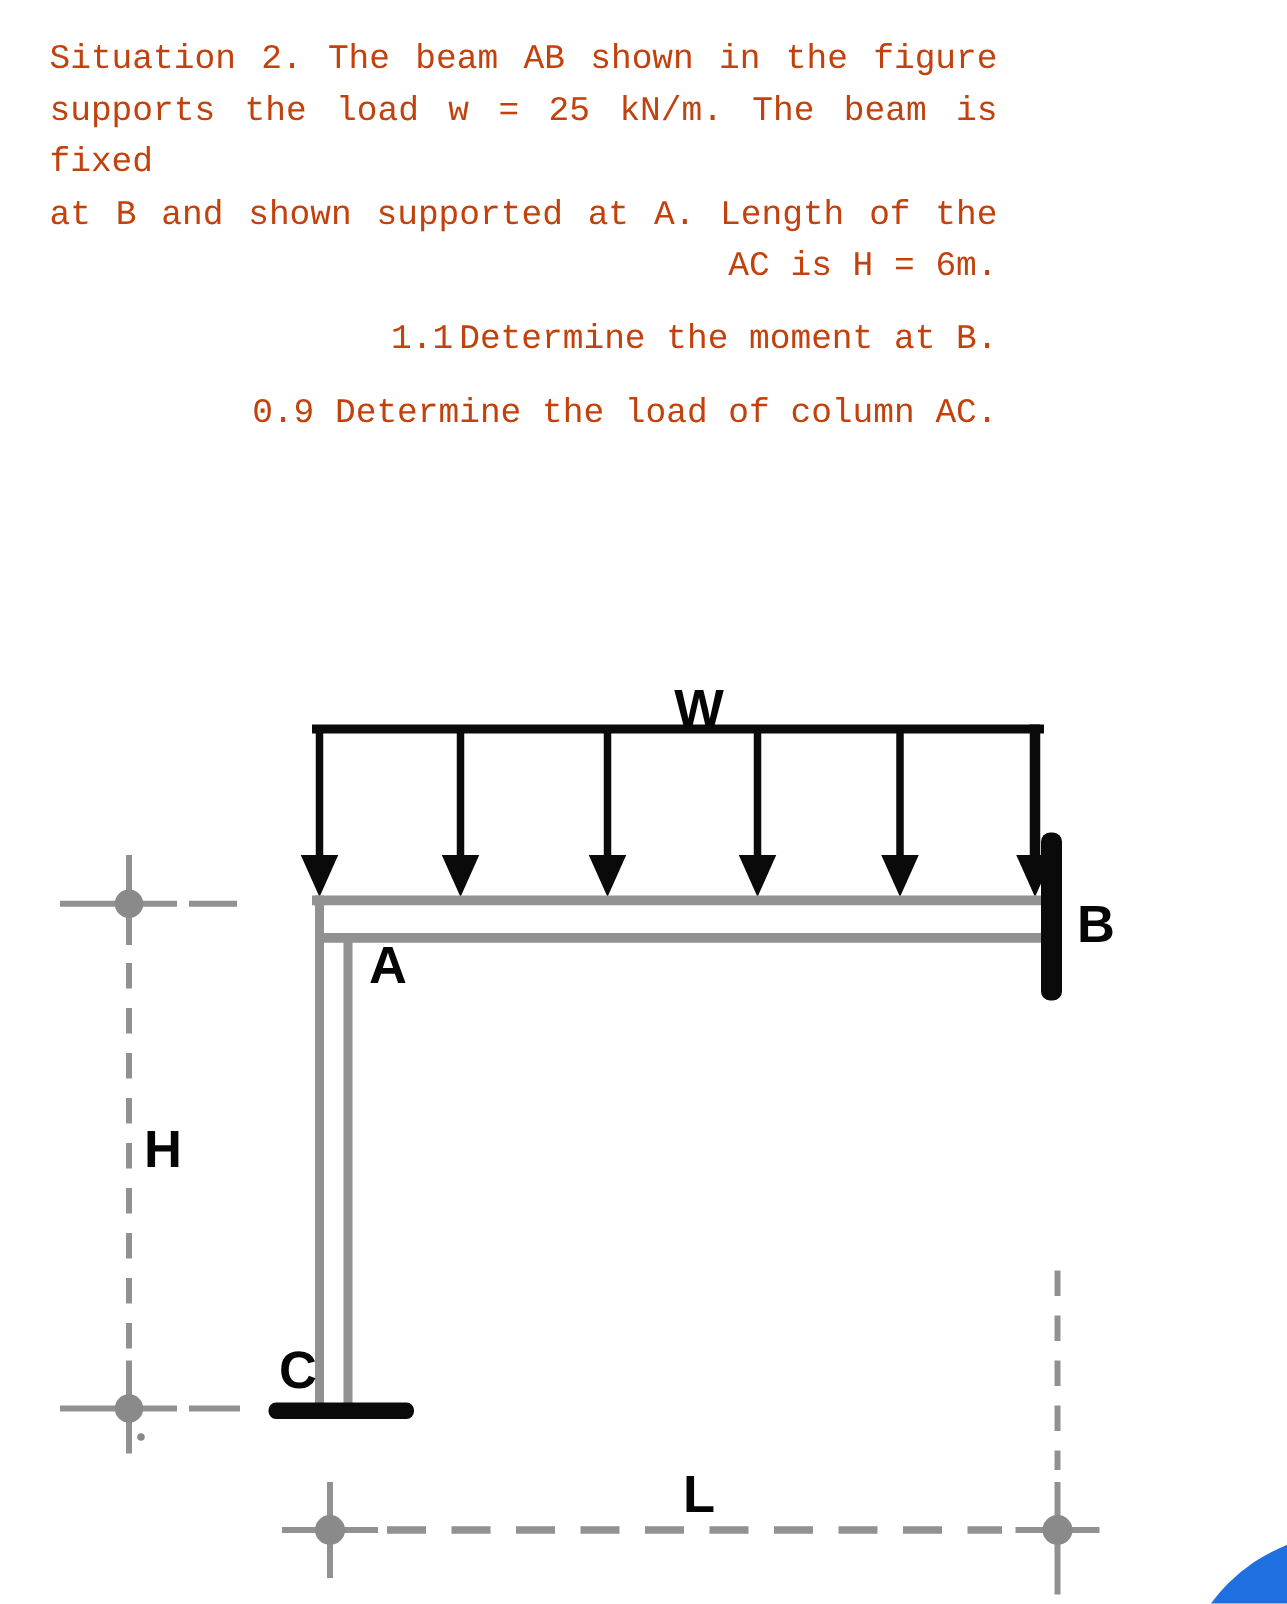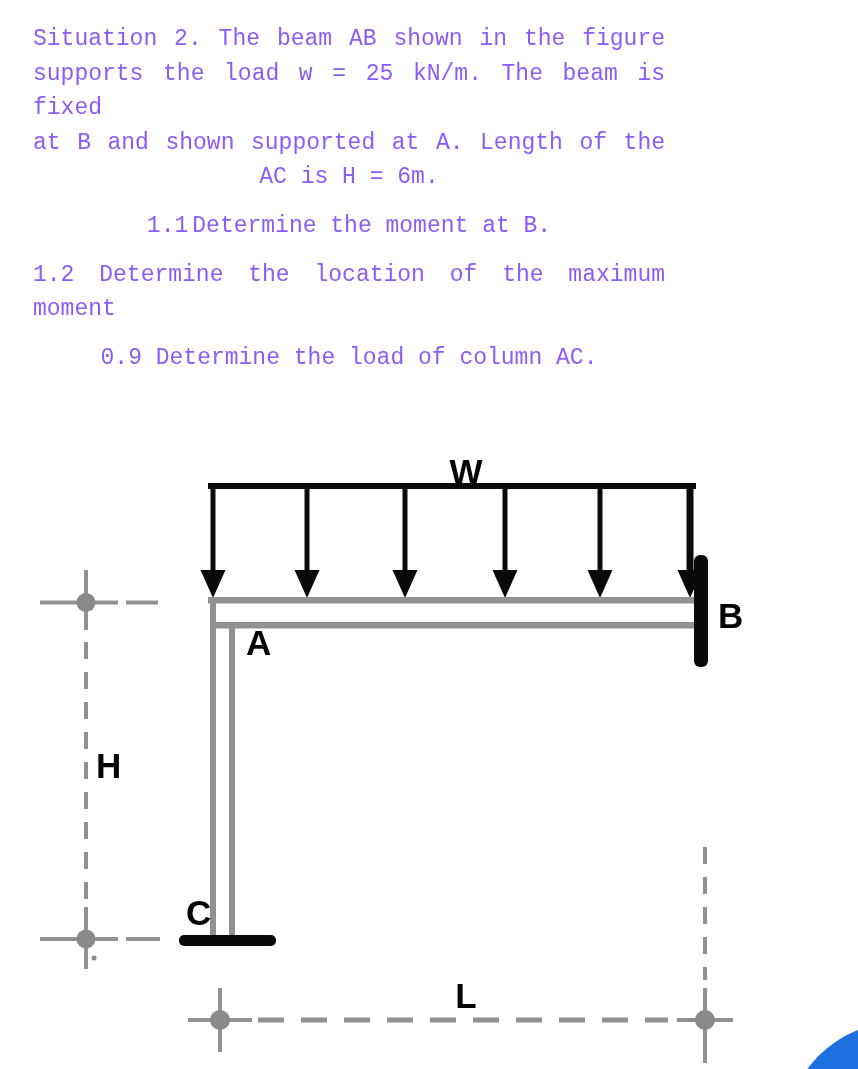--- a/index.html
+++ b/index.html
@@ -10,25 +10,25 @@
     overflow: hidden;
     font-family: "Liberation Mono", monospace;
   }
   .text-block {
     position: absolute; left: 0; top: 0;
     width: 696px;
     box-sizing: border-box;
     padding: 22px 31px 0 33px;
     font-size: 23px;
     line-height: 34.6px;
-    color: #8b5cf6;
+    color: #c2410c;
     letter-spacing: 0;
   }
   .jline { text-align: justify; text-align-last: justify; }
-  .pline { text-align: center; }
+  .pline { text-align: right; }
   .q { margin-top: 14px; }
   .qnum-tight { margin-right: 4px; }
   .figure-wrap {
     position: absolute; left: 0; top: 430px;
     width: 858px; height: 639px;
   }
   .fab {
     position: absolute;
     left: 785px; top: 1022px;
     width: 230px; height: 230px;
@@ -46,21 +46,20 @@
 
 <div class="text-block">
   <div class="jline">Situation 2. The beam AB shown in the figure</div>
   <div class="jline">supports the load w = 25 kN/m. The beam is fixed</div>
   <div class="jline">at B and shown supported at A. Length of the</div>
   <div class="pline">AC is H = 6m.</div>
 
   <div class="pline q"><span class="qnum-tight">1.1</span><span>Determine the moment at B.</span></div>
 
   <div class="q">
-    <div class="jline">1.2 Determine the location of the maximum moment</div>
   </div>
 
   <div class="pline q"><span>0.9 Determine the load of column AC.</span></div>
 </div>
 
 <div class="figure-wrap">
 <svg width="858" height="639" viewBox="0 0 858 639">
 
   <rect x="208" y="53" width="488" height="6" fill="#0a0a0a"></rect>
 

